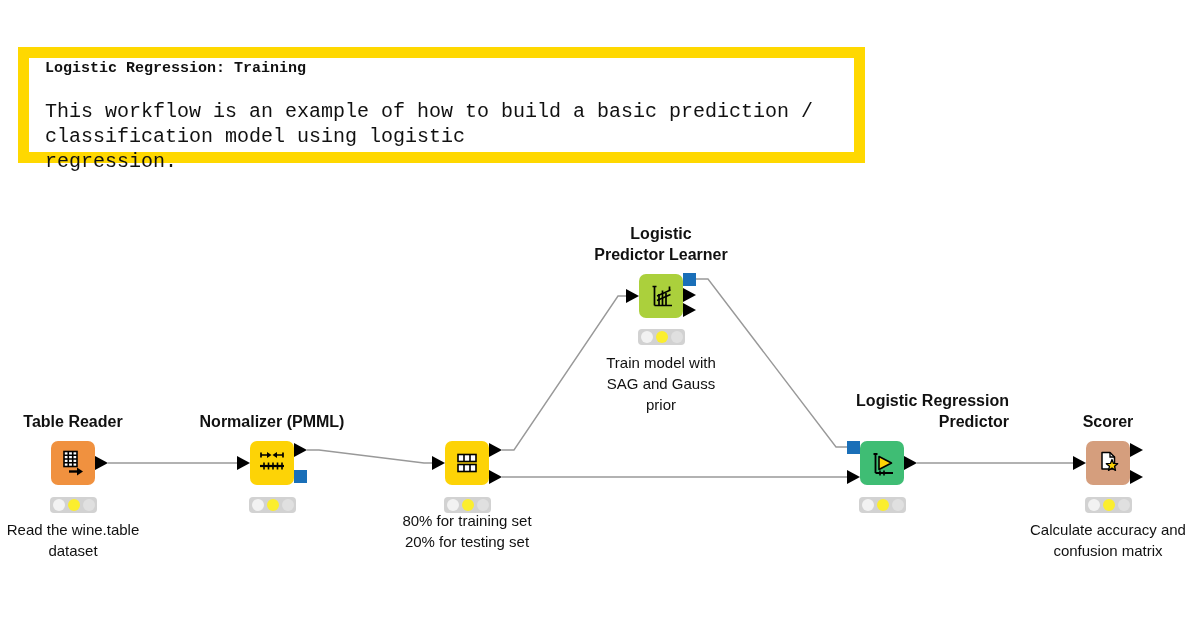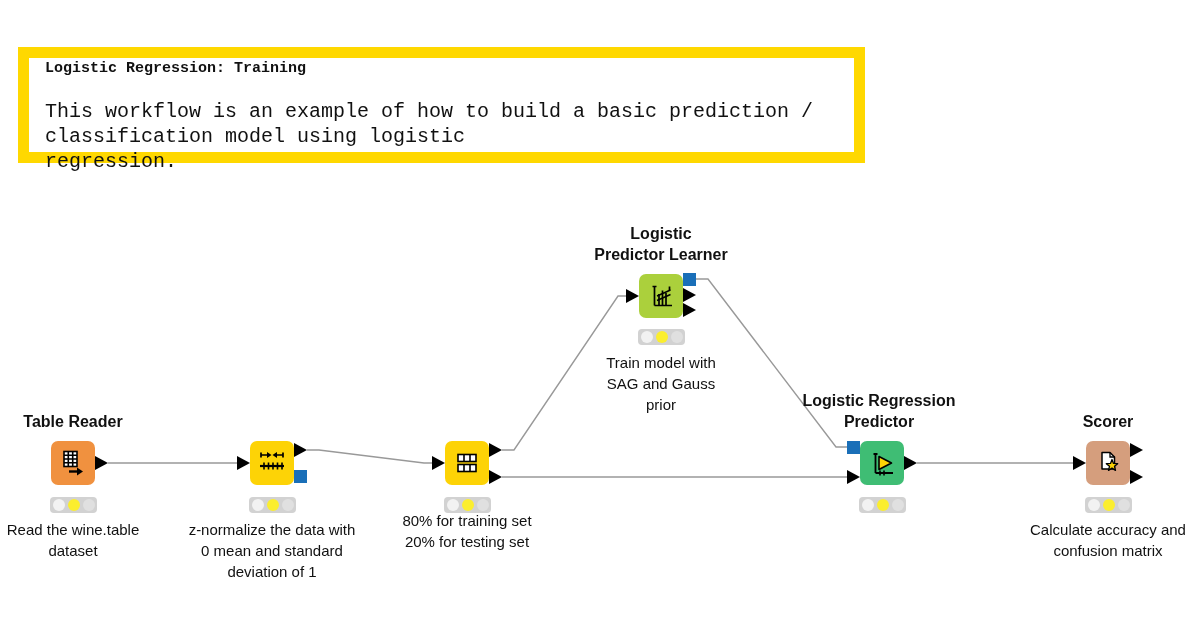--- a/index.html
+++ b/index.html
@@ -79,43 +79,41 @@
   </div>
   <div class="port-tri" style="left:95px; top:456px;"></div>
   <div class="traffic" style="left:50px; top:497px;">
     <div class="light off-red"></div>
     <div class="light on-yellow"></div>
     <div class="light off-green"></div>
   </div>
   <div class="node-desc" style="left:-37px; top:519px; width:220px;">Read the wine.table
 dataset</div>
 
+  <div class="node-title" style="left:142px; top:411px; width:260px;">Normalizer (PMML)</div>
   <div class="node-icon c-yellow" style="left:250px; top:441px;">
     <span>
       <svg width="30" height="30" viewBox="0 0 30 30">
         <path d="M4 4.5 V9.5 M4 7 H10" stroke="#000" stroke-width="1.7" fill="none"></path>
         <polygon points="10,4 14.5,7 10,10" fill="#000"></polygon>
         <path d="M26 4.5 V9.5 M26 7 H20" stroke="#000" stroke-width="1.7" fill="none"></path>
         <polygon points="20,4 15.5,7 20,10" fill="#000"></polygon>
         <path d="M3 18 H27" stroke="#000" stroke-width="2.2" fill="none"></path>
         <path d="M7 14.5 V21.5 M11.5 14.5 V21.5 M16 14.5 V21.5 M20.5 14.5 V21.5 M25 14.5 V21.5" stroke="#000" stroke-width="1.6" fill="none"></path>
       </svg>
     </span>
   </div>
   <div class="port-tri" style="left:237px; top:456px;"></div>
   <div class="port-tri" style="left:294px; top:443px;"></div>
   <div class="port-sq" style="left:294px; top:470px;"></div>
   <div class="traffic" style="left:249px; top:497px;">
     <div class="light off-red"></div>
     <div class="light on-yellow"></div>
     <div class="light off-green"></div>
   </div>
-  <div class="node-desc" style="left:142px; top:519px; width:260px;">z-normalize the data with
-0 mean and standard
-deviation of 1</div>
 
   <div class="node-icon c-yellow" style="left:445px; top:441px;">
     <span>
       <svg width="30" height="30" viewBox="0 0 30 30">
         <rect x="6" y="6.5" width="18" height="7" fill="#fff" stroke="#000" stroke-width="1.6"></rect>
         <path d="M12 6.5 V13.5 M18 6.5 V13.5" stroke="#000" stroke-width="1.6"></path>
         <rect x="6" y="16.5" width="18" height="7" fill="#fff" stroke="#000" stroke-width="1.6"></rect>
         <path d="M12 16.5 V23.5 M18 16.5 V23.5" stroke="#000" stroke-width="1.6"></path>
       </svg>
     </span>
@@ -148,21 +146,21 @@
   <div class="port-tri" style="left:683px; top:303px;"></div>
   <div class="traffic" style="left:638px; top:329px;">
     <div class="light off-red"></div>
     <div class="light on-yellow"></div>
     <div class="light off-green"></div>
   </div>
   <div class="node-desc" style="left:551px; top:352px; width:220px;">Train model with
 SAG and Gauss
 prior</div>
 
-  <div class="node-title" style="left:749px; top:390px; width:260px;">Logistic Regression
+  <div class="node-title" style="left:749px; top:390px; width:260px;text-align:right;">Logistic Regression
 Predictor</div>
   <div class="node-icon c-green" style="left:860px; top:441px;">
     <span>
       <svg width="30" height="30" viewBox="0 0 30 30">
         <path d="M8.5 6 V25 M8.5 25 H26 M6.5 6 H10.5" stroke="#000" stroke-width="1.8" fill="none"></path>
         <path d="M13 22.5 V27.5 M17 22.5 V27.5" stroke="#000" stroke-width="1.6" fill="none"></path>
         <polygon points="12,8.5 12,21.5 24.5,15" fill="#FDD306" stroke="#000" stroke-width="1.6" stroke-linejoin="round"></polygon>
       </svg>
     </span>
   </div>

